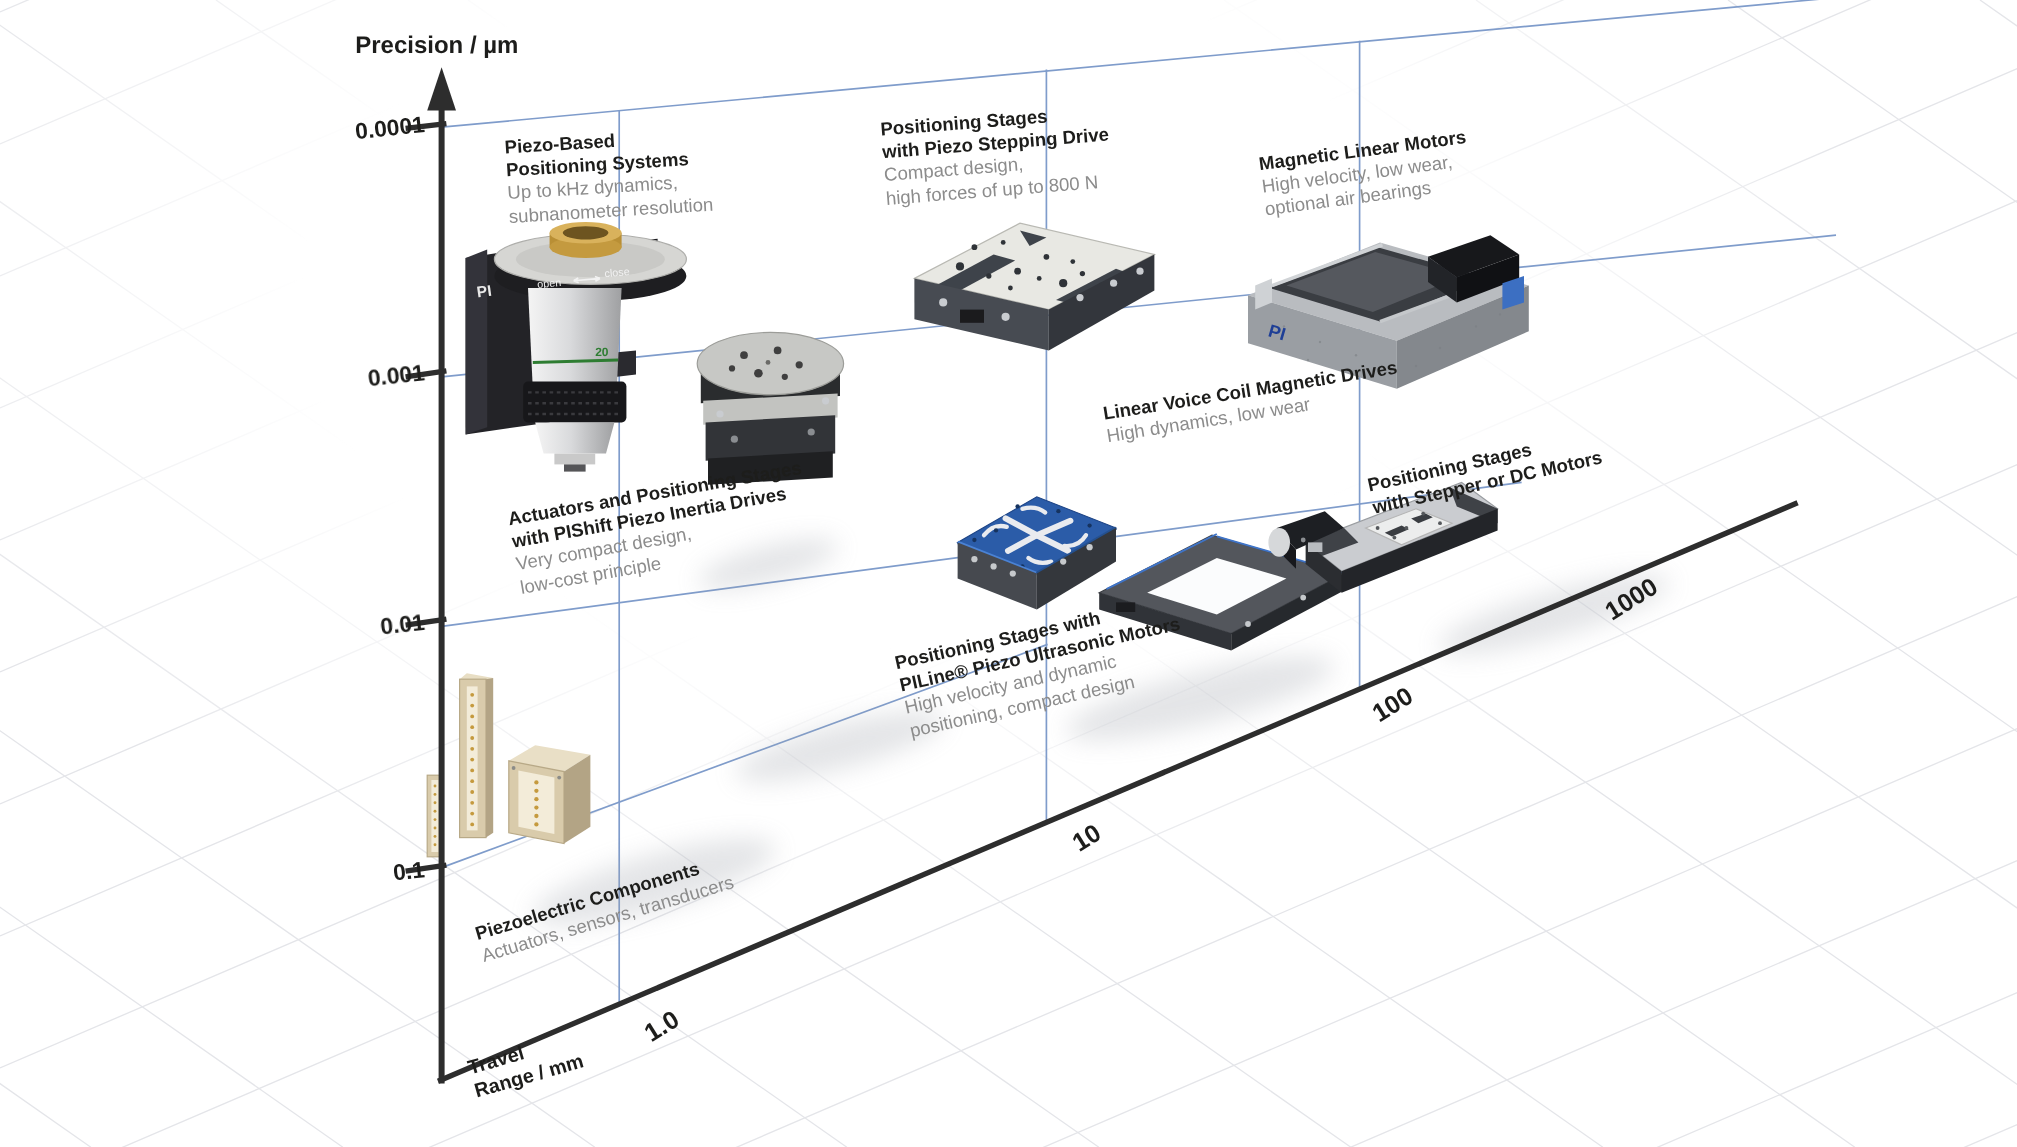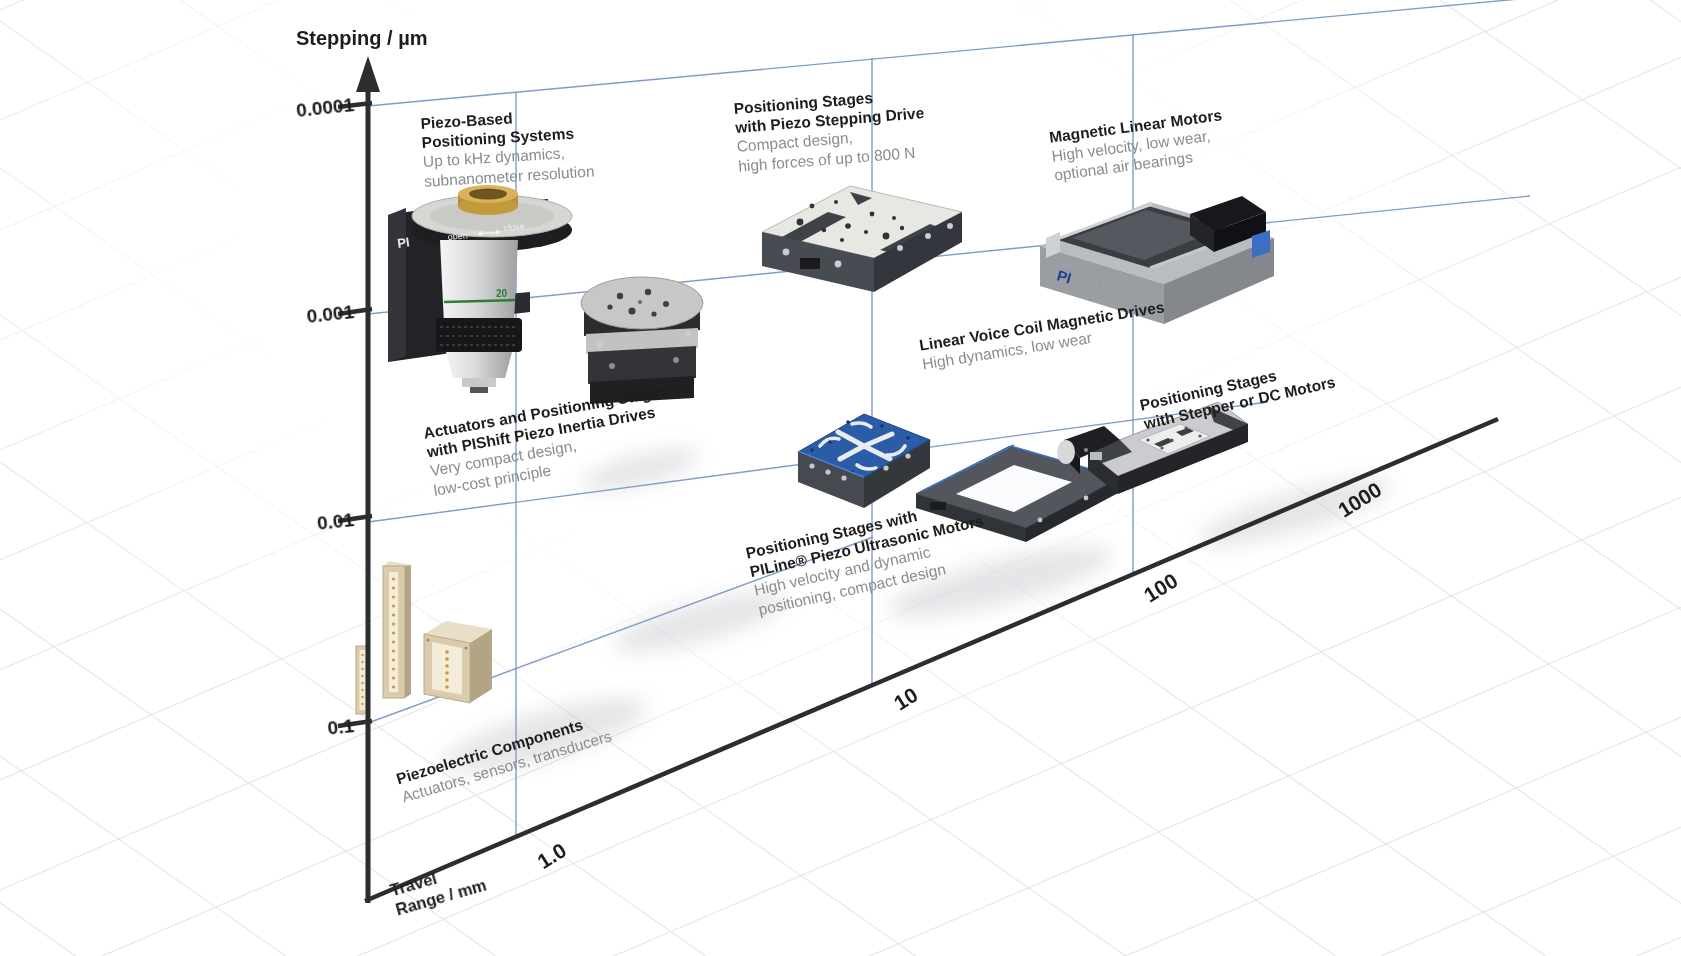--- a/index.html
+++ b/index.html
@@ -329,21 +329,21 @@
     <line x1="365" y1="901" x2="1498" y2="419" stroke-width="4.5"></line>
     <g stroke-width="4.5">
       <line x1="338" y1="107" x2="372" y2="103"></line>
       <line x1="338" y1="314" x2="372" y2="309"></line>
       <line x1="338" y1="521" x2="372" y2="516"></line>
       <line x1="338" y1="726" x2="372" y2="721"></line>
     </g>
   </g>
 </svg>
 
-<div class="axis-title">Stepping / µm</div>
+<div class="axis-title">Precision / µm</div>
 
 <div class="ytick" style="left:258px;top:94px;">0.0001</div>
 <div class="ytick" style="left:258px;top:301px;">0.001</div>
 <div class="ytick" style="left:258px;top:509px;">0.01</div>
 <div class="ytick" style="left:258px;top:715px;">0.1</div>
 
 <div class="xtick" style="left:552px;top:856px;">1.0</div>
 <div class="xtick" style="left:906px;top:699px;">10</div>
 <div class="xtick" style="left:1161px;top:588px;">100</div>
 <div class="xtick" style="left:1360px;top:500px;">1000</div>

